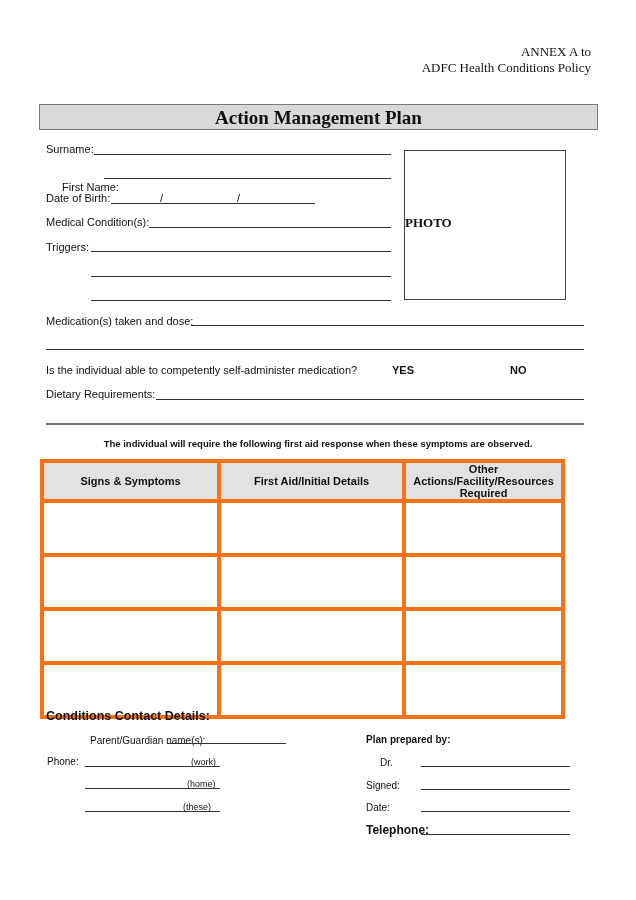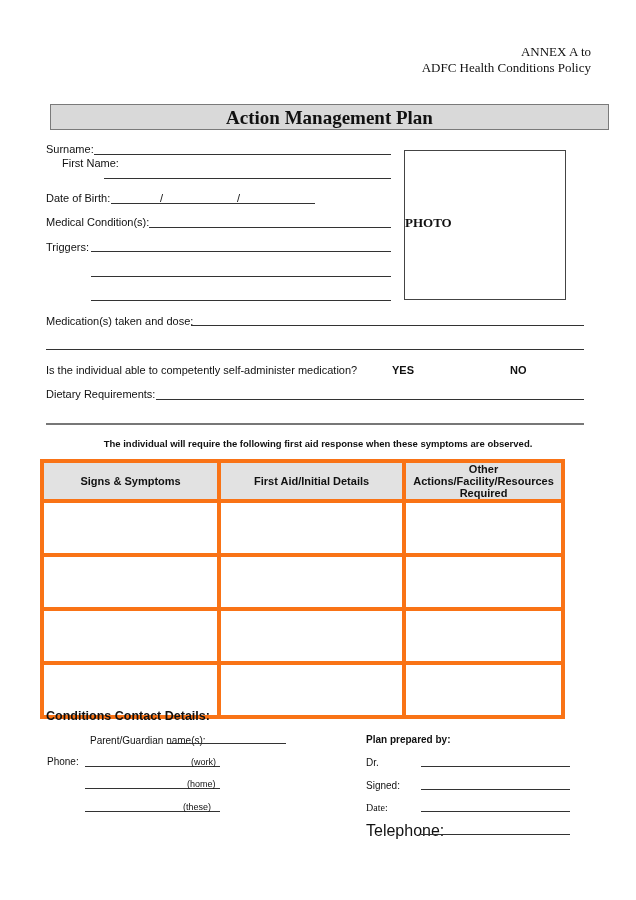--- a/index.html
+++ b/index.html
@@ -2,21 +2,21 @@
 <html><head>
   <meta charset="utf-8">
   <style>
     html, body { margin: 0; padding: 0; background: #ffffff; }
     body { width: 636px; height: 900px; position: relative; overflow: hidden;
            font-family: "Liberation Sans", sans-serif; color: #111; }
     .abs { position: absolute; }
     .serif { font-family: "Liberation Serif", serif; }
     .annex { right: 45px; text-align: right; font-size: 13px; line-height: 16px; }
     .title-bar { left: 39px; top: 104px; width: 557px; height: 24px; background: #d9d9d9;
-                 border: 1px solid #7a7a7a; text-align: center; margin-left: 11px; }
+                 border: 1px solid #7a7a7a; text-align: center; }
     .title-bar span { font-family: "Liberation Serif", serif; font-weight: bold; font-size: 19px; line-height: 25px; }
     .lbl { font-size: 11px; line-height: 13px; white-space: nowrap; }
     .line { height: 0; border-top: 1px solid #333; }
     .photo { left: 404px; top: 150px; width: 160px; height: 148px; border: 1px solid #444; }
     .photo span { position: absolute; left: 0; right: 0; top: 64px; 
                   font-family: "Liberation Serif", serif; font-weight: bold; font-size: 13px; }
     .bold { font-weight: bold; }
     table.aid { position: absolute; left: 40px; top: 459px; width: 525px; border-collapse: collapse; }
     table.aid th, table.aid td { border: 4px solid #f97316; }
     table.aid th { background: #e2e2e2; font-size: 11px; font-weight: bold; height: 36px; line-height: 12px; padding: 0 6px; }
@@ -29,21 +29,21 @@
 <div class="abs annex serif" style="top:44px;">ANNEX A to</div>
 <div class="abs annex serif" style="top:60px;">ADFC Health Conditions Policy</div>
 
 <div class="abs title-bar">
   <span>Action Management Plan</span>
 </div>
 
 <div class="abs lbl" style="left:46px;top:143px;">Surname:</div>
 <div class="abs line" style="left:94px;top:154px;width:297px;"></div>
 
-<div class="abs lbl" style="left:46px;top:157px;padding-left:16px;">First Name:</div>
+<div class="abs lbl" style="left:46px;top:181px;padding-left:16px;">First Name:</div>
 <div class="abs line" style="left:104px;top:178px;width:287px;"></div>
 
 <div class="abs lbl" style="left:46px;top:192px;">Date of Birth:</div>
 <div class="abs line" style="left:111px;top:203px;width:204px;"></div>
 <div class="abs lbl" style="left:160px;top:192px;">/</div>
 <div class="abs lbl" style="left:237px;top:192px;">/</div>
 
 <div class="abs lbl" style="left:46px;top:216px;">Medical Condition(s):</div>
 <div class="abs line" style="left:149px;top:227px;width:242px;"></div>
 
@@ -114,20 +114,20 @@
 
 <div class="abs lbl" style="left:47px;top:755px;font-size:10px;">Phone:</div>
 <div class="abs line" style="left:85px;top:766px;width:135px;"></div>
 <div class="abs lbl small" style="left:191px;top:756px;text-align:center;">(work)</div>
 <div class="abs line" style="left:85px;top:788px;width:135px;"></div>
 <div class="abs lbl small" style="left:187px;top:778px;">(home)</div>
 <div class="abs line" style="left:85px;top:811px;width:135px;"></div>
 <div class="abs lbl small" style="left:183px;top:801px;">(these)</div>
 
 <div class="abs lbl bold" style="left:366px;top:733px;font-size:10px;">Plan prepared by:</div>
-<div class="abs lbl" style="left:366px;top:756px;font-size:10px;">Dr.</div>
+<div class="abs lbl" style="left:380px;top:756px;font-size:10px;">Dr.</div>
 <div class="abs line" style="left:421px;top:766px;width:149px;"></div>
 <div class="abs lbl" style="left:366px;top:779px;font-size:10px;">Signed:</div>
 <div class="abs line" style="left:421px;top:789px;width:149px;"></div>
-<div class="abs lbl" style="left:366px;top:801px;font-size:10px;font-family:Liberation Serif, serif;">Date:</div>
+<div class="abs lbl" style="left:366px;top:801px;font-size:10px;">Date:</div>
 <div class="abs line" style="left:421px;top:811px;width:149px;"></div>
-<div class="abs lbl" style="left:366px;top:824px;font-size:16px;">Telephone:</div>
+<div class="abs lbl" style="left:366px;top:824px;font-size:12px;font-weight:bold;">Telephone:</div>
 <div class="abs line" style="left:421px;top:834px;width:149px;"></div>
 
 </body></html>

